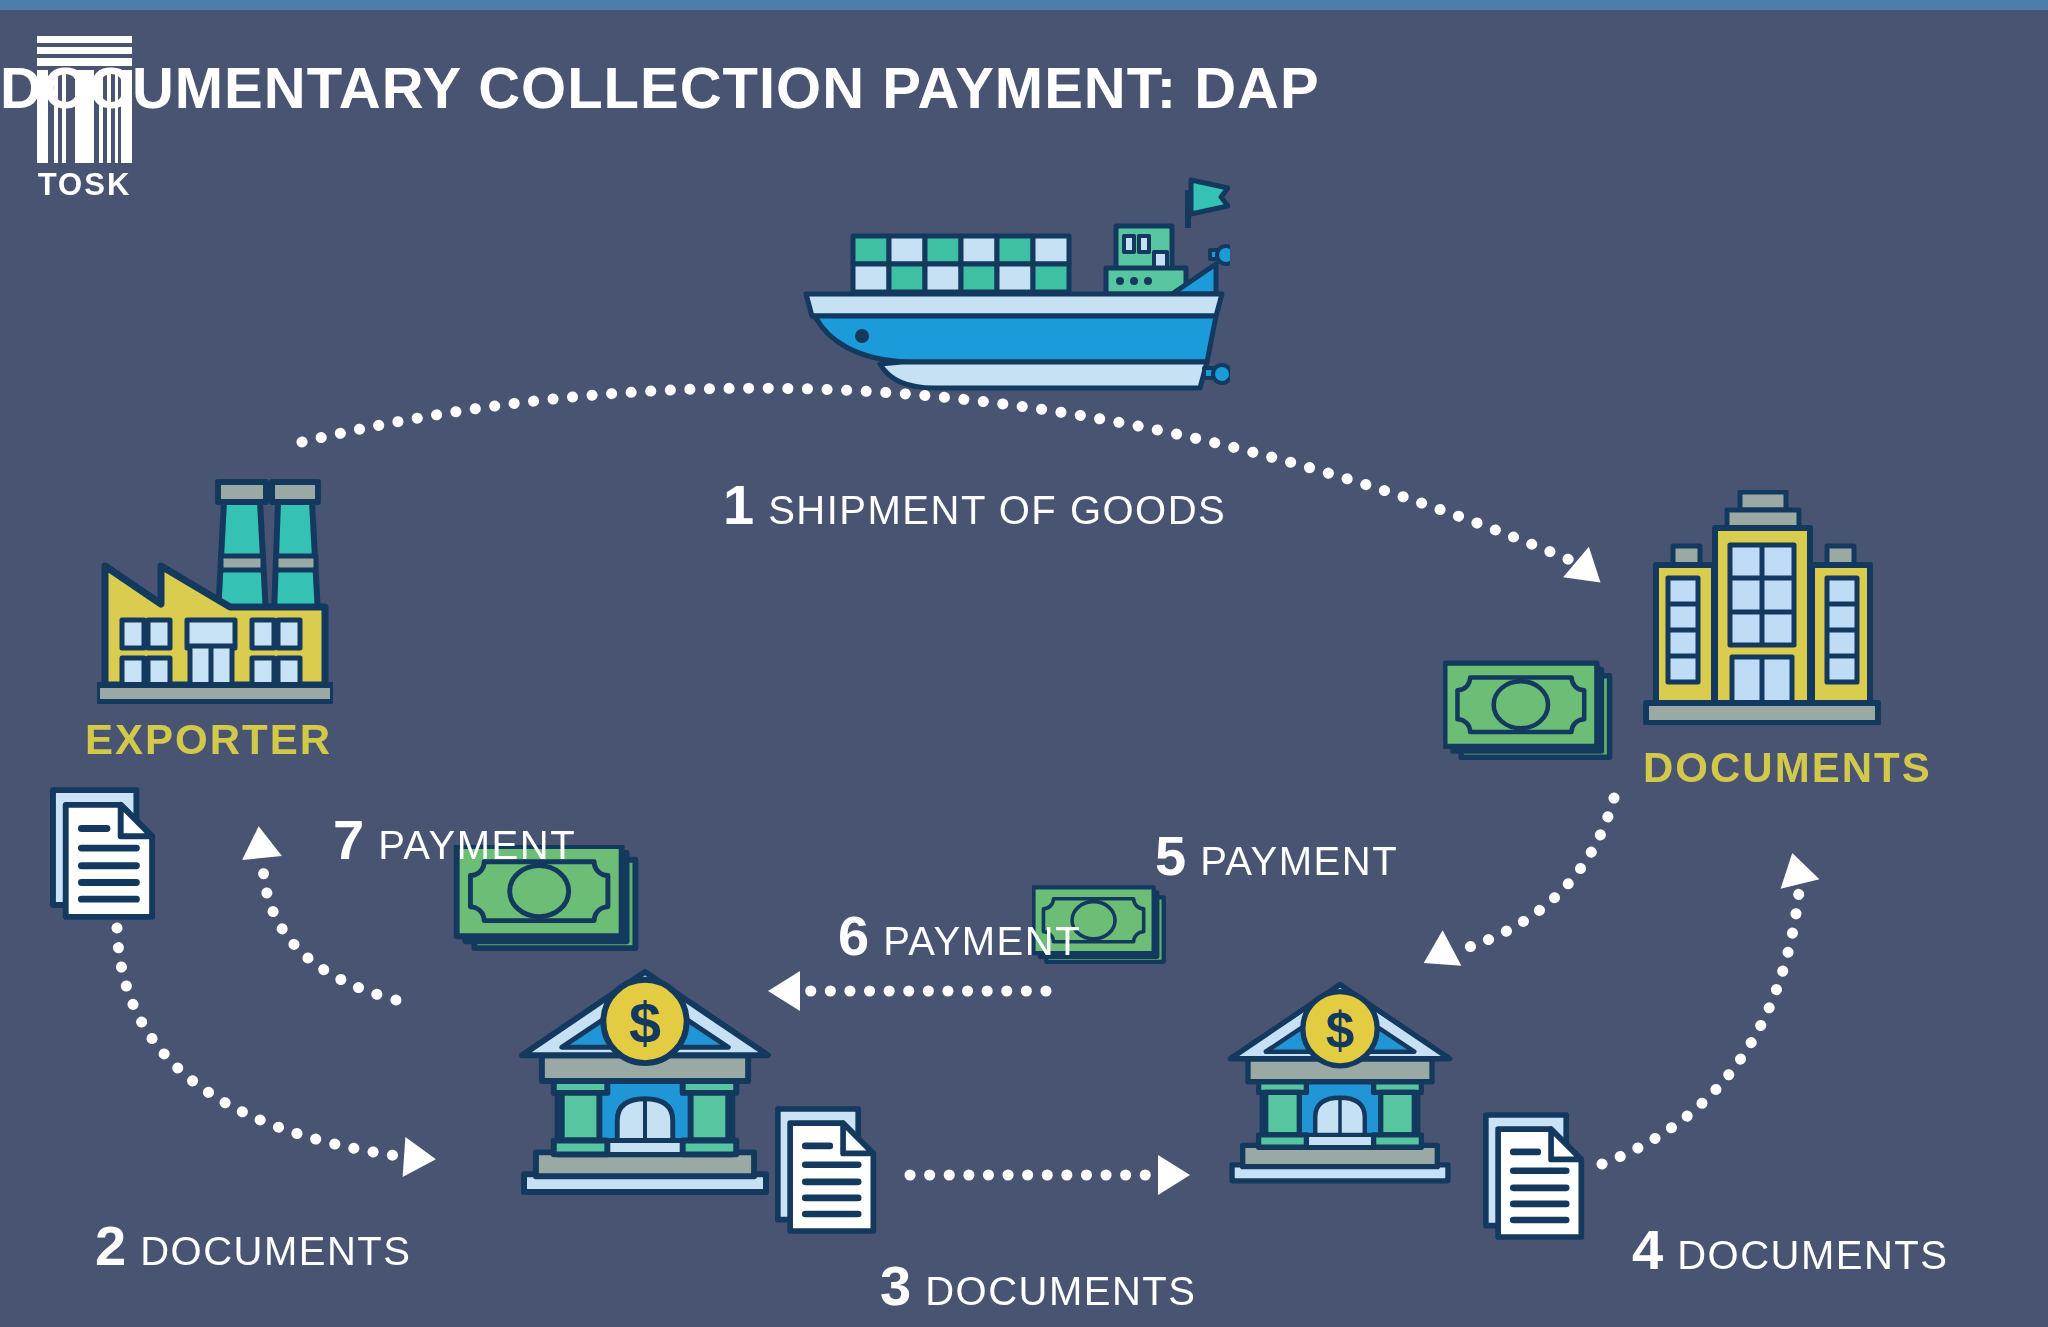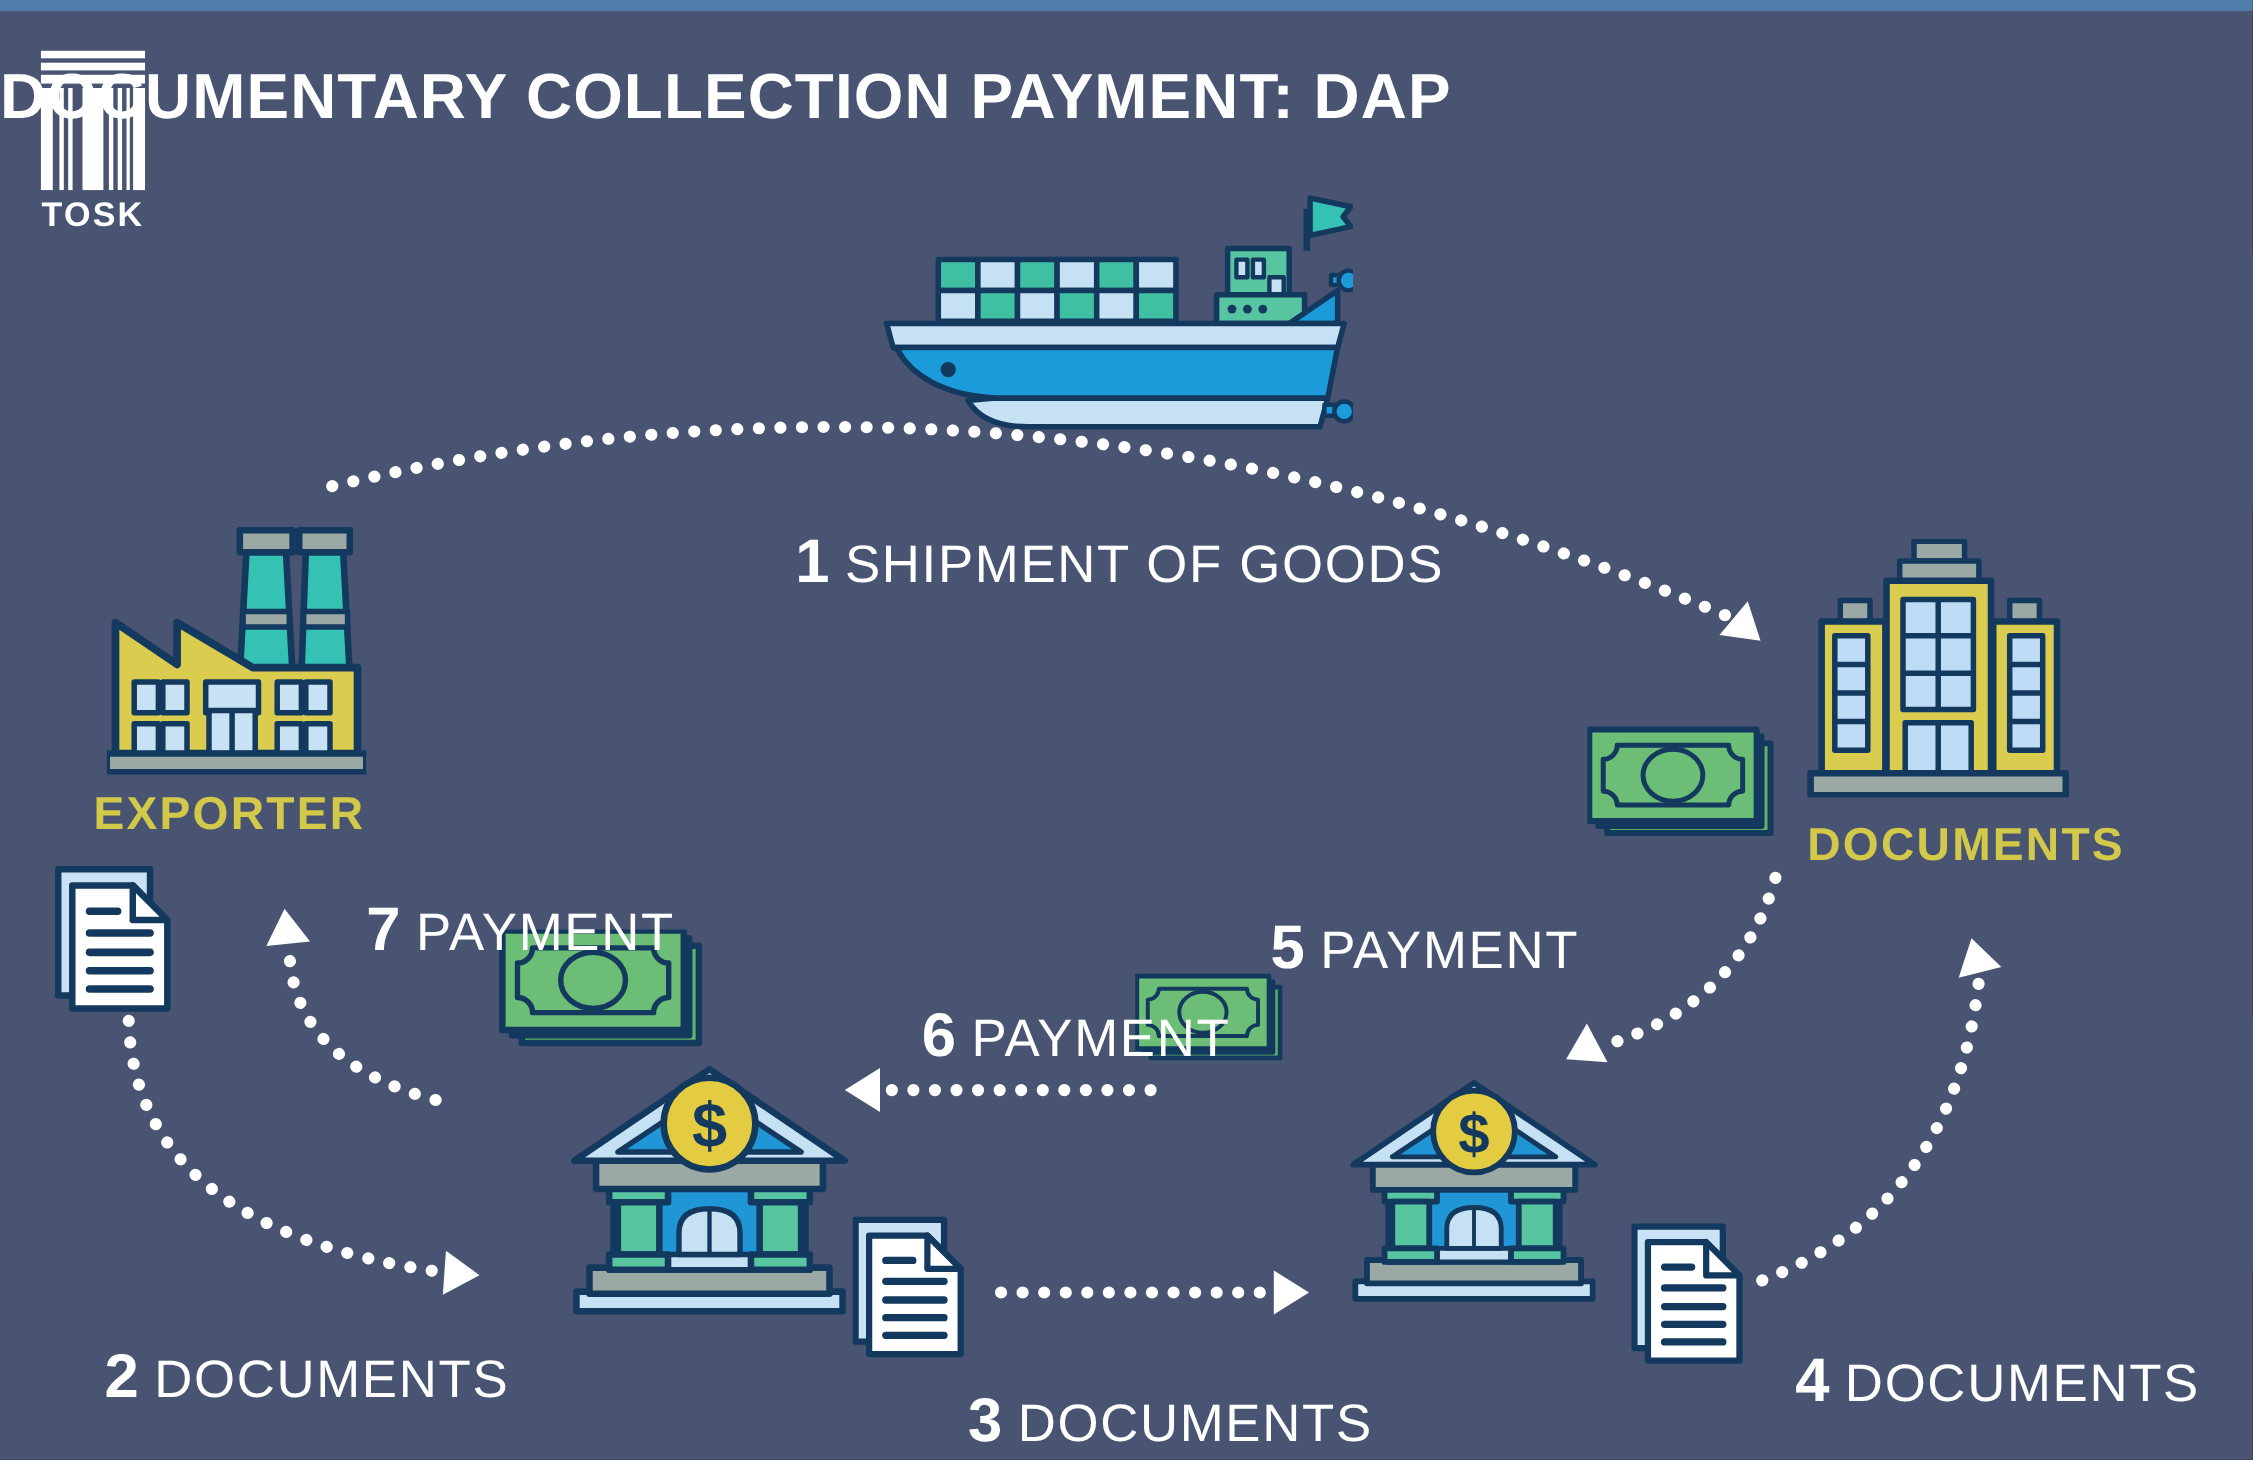--- a/index.html
+++ b/index.html
@@ -8,33 +8,33 @@
     position:relative;width:2048px;height:1327px;overflow:hidden;
     background:#485471;
     font-family:"Liberation Sans","DejaVu Sans",sans-serif;
   }
   .abs{position:absolute;}
   #topbar{left:0;top:0;width:2048px;height:10px;background:#4e7cab;}
   #title{
     left:0;top:54px;width:2048px;
     color:#ffffff;font-size:58px;font-weight:700;letter-spacing:1px;
   }
-  #logo{left:37px;top:46px;width:95px;}
+  #logo{left:37px;top:36px;width:95px;}
   #logo-text{
     margin-top:4px;color:#ffffff;font-weight:700;font-size:31px;
     letter-spacing:2px;text-align:center;width:95px;
   }
   .entity-label{
     color:#d2c84a;font-weight:700;font-size:42px;letter-spacing:2px;
   }
   .step{
     display:flex;align-items:baseline;gap:14px;color:#ffffff;white-space:nowrap;
   }
   .step .num{font-size:56px;font-weight:700;line-height:1;}
-  .step .lbl{font-size:48px;font-weight:400;letter-spacing:1.5px;line-height:1;margin-top:35px;}
+  .step .lbl{font-size:40px;font-weight:400;letter-spacing:1.5px;line-height:1;margin-top:35px;}
   svg{display:block;}
 </style>
 </head>
 <body>
 
 <div id="canvas">
 
   <div id="topbar" class="abs"></div>
 
   <div id="logo" class="abs">

